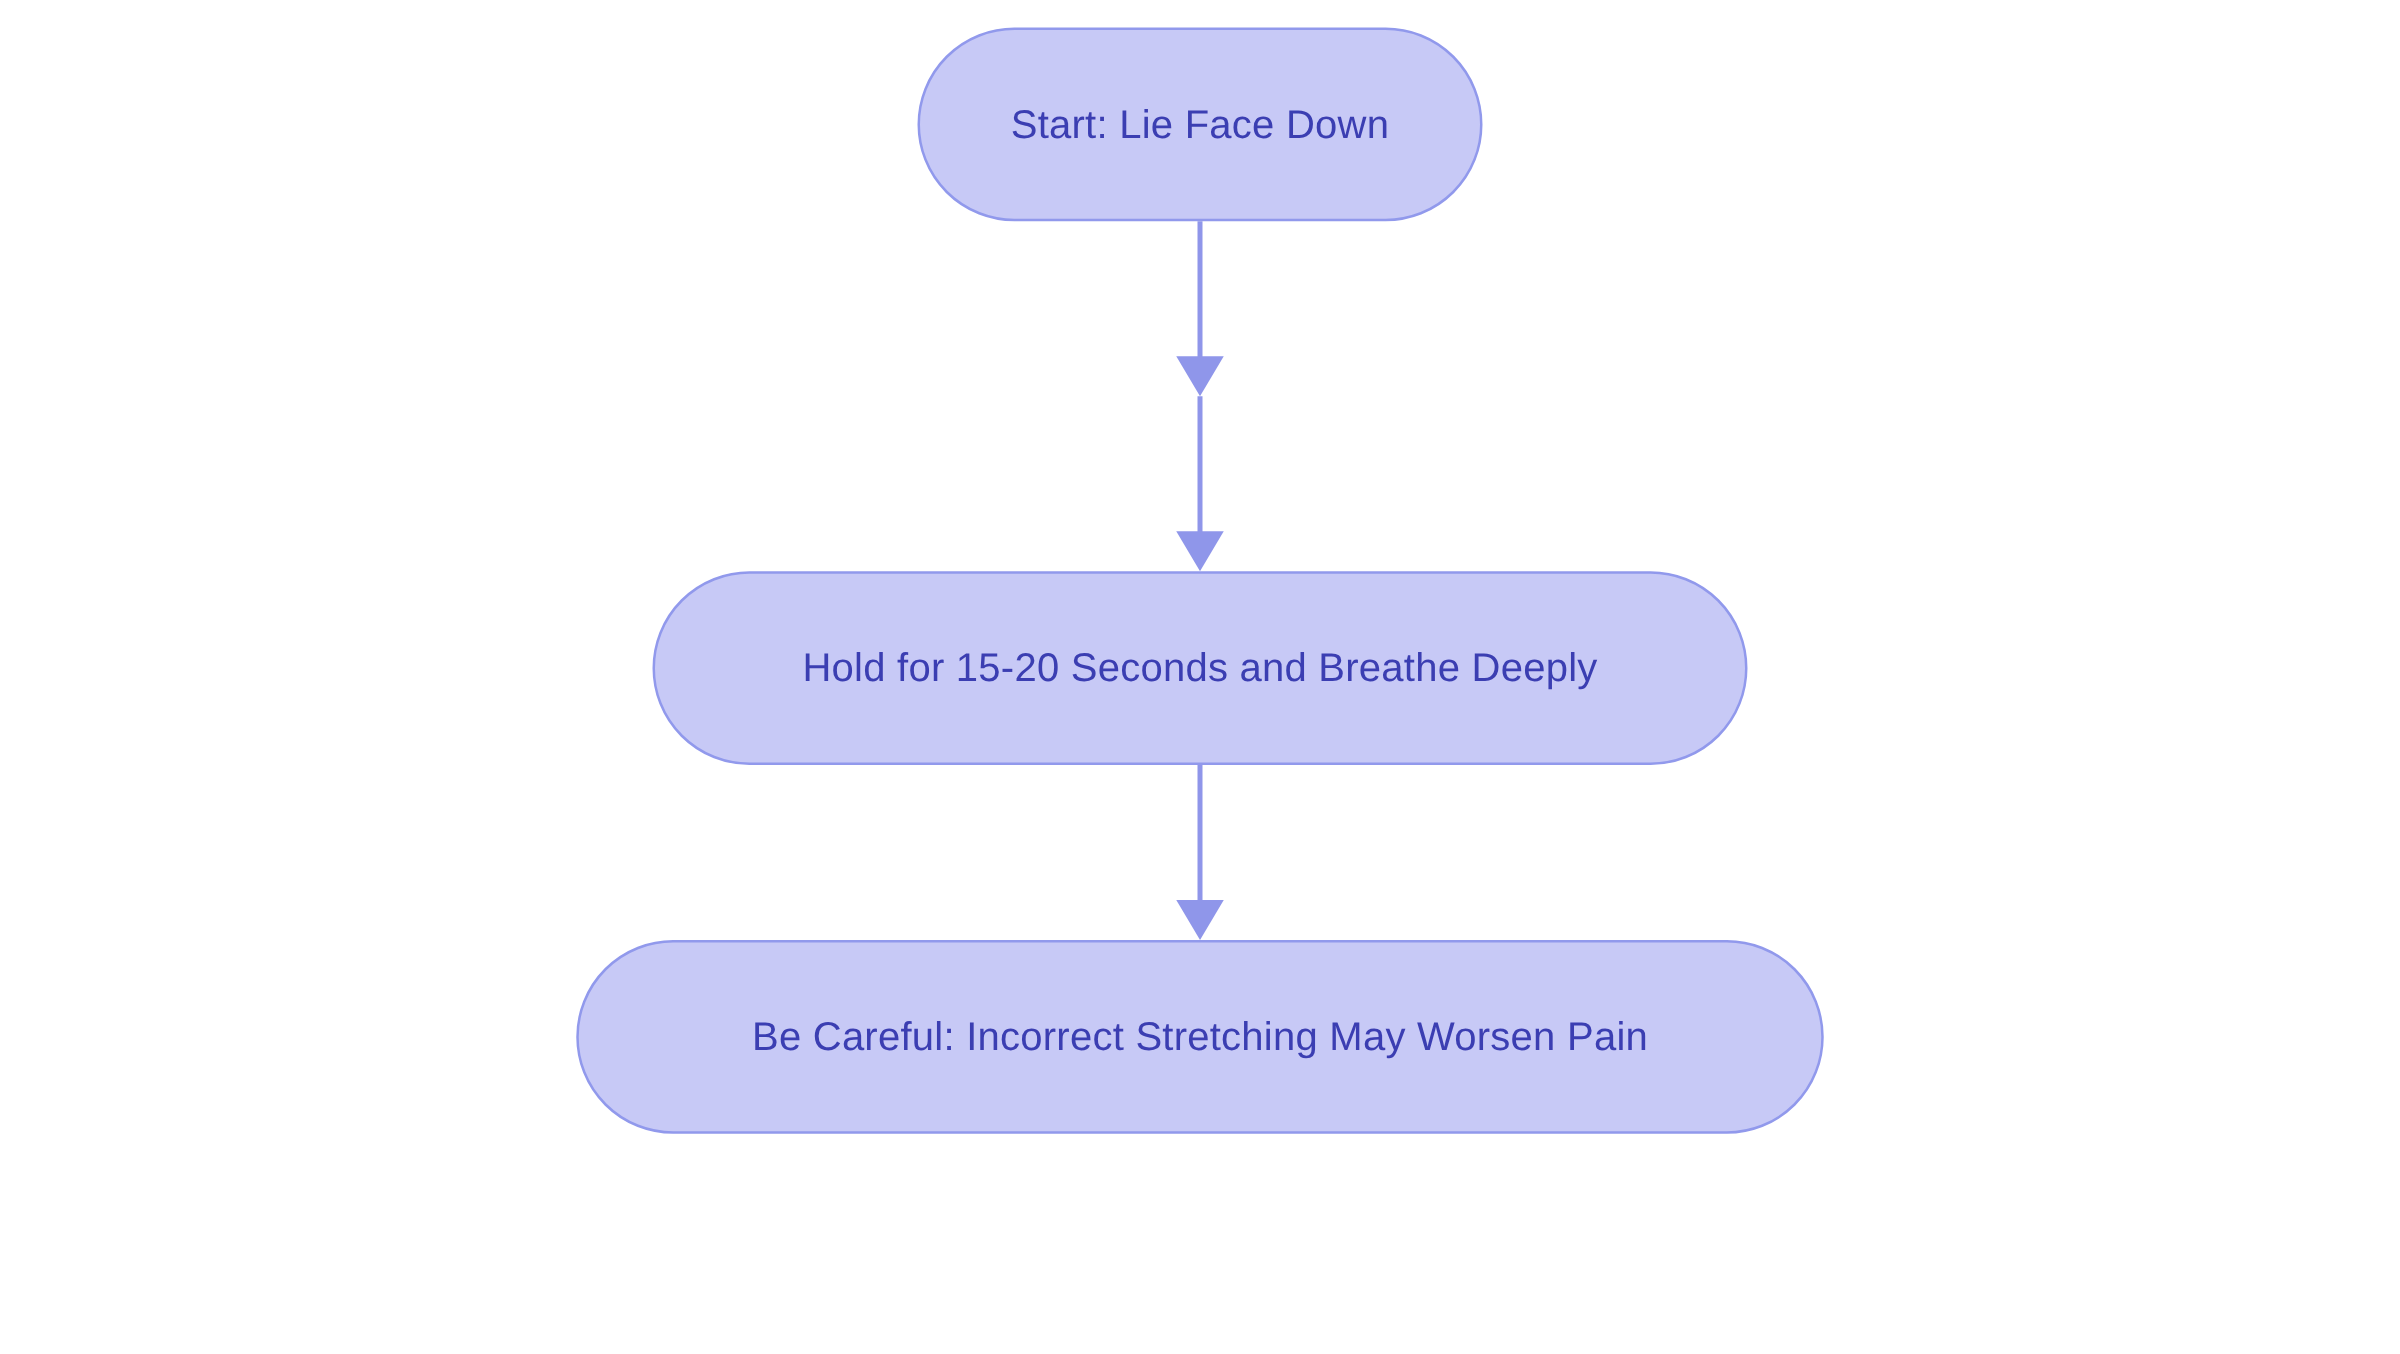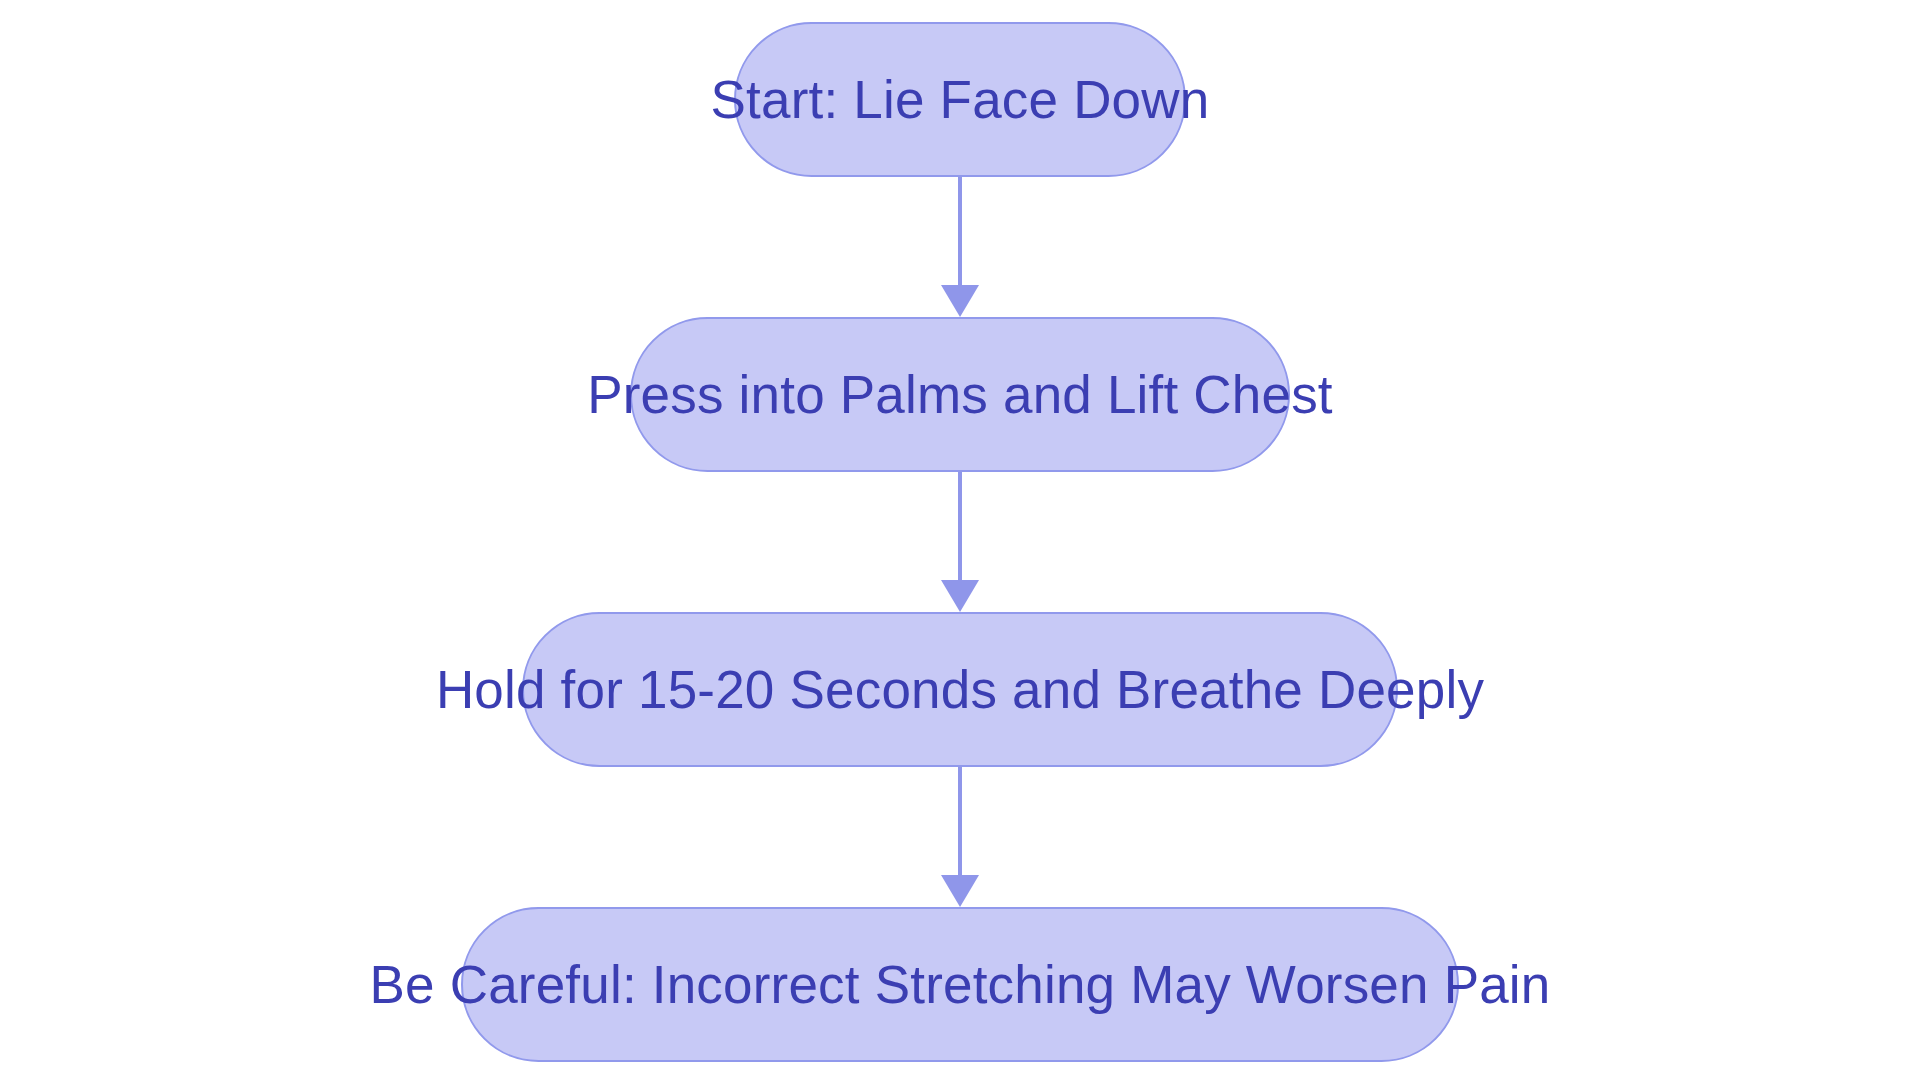--- a/index.html
+++ b/index.html
@@ -29,21 +29,21 @@
     height: 155px;
     flex: 0 0 155px;
     border-radius: 80px;
     background: var(--node-fill);
     border: 2.5px solid var(--node-border);
     color: var(--node-text);
     display: flex;
     align-items: center;
     justify-content: center;
     text-align: center;
-    font-size: 53px;
+    font-size: 32px;
     letter-spacing: 0.2px;
     white-space: nowrap;
   }
   .n1 { width: 452px; }
   .n2 { width: 660px; }
   .n3 { width: 876px; }
   .n4 { width: 998px; }
   .connector {
     height: 140px;
     flex: 0 0 140px;
@@ -72,23 +72,20 @@
 
   <div class="node n1">
     <span>Start: Lie Face Down</span>
   </div>
 
   <div class="connector">
     <div class="line"></div>
     <div class="head"></div>
   </div>
 
-  <div class="node n2">
-    <span>Press into Palms and Lift Chest</span>
-  </div>
 
   <div class="connector">
     <div class="line"></div>
     <div class="head"></div>
   </div>
 
   <div class="node n3">
     <span>Hold for 15-20 Seconds and Breathe Deeply</span>
   </div>
 

